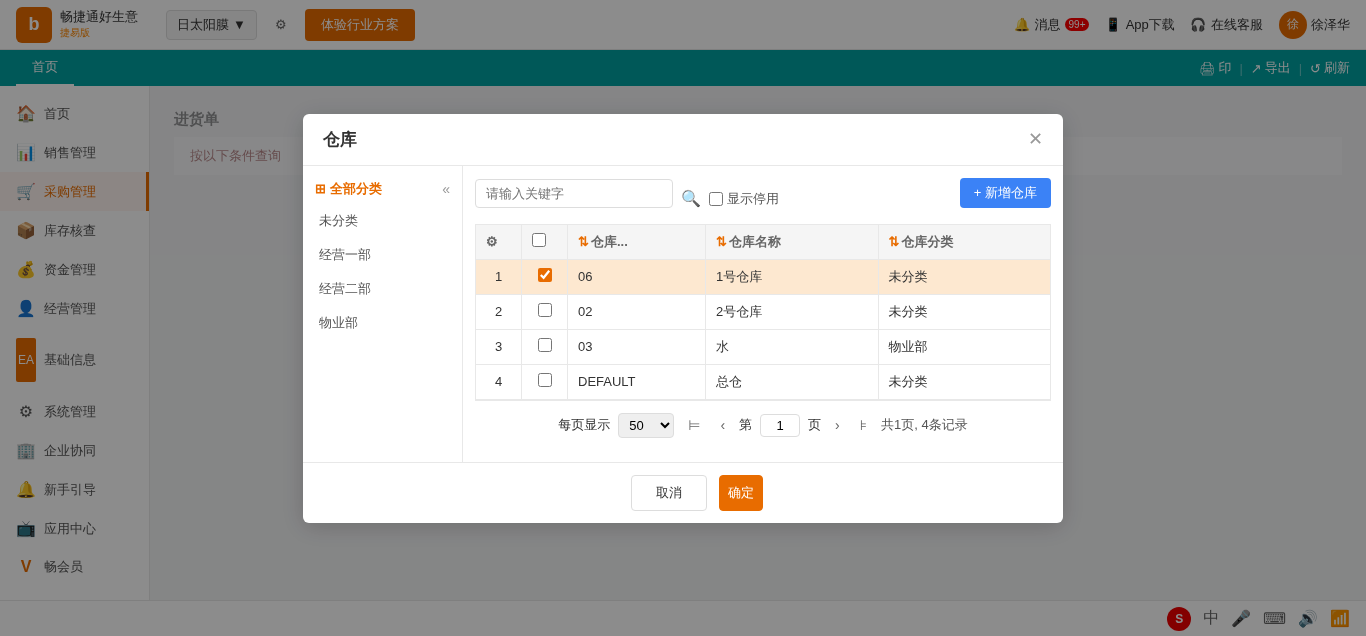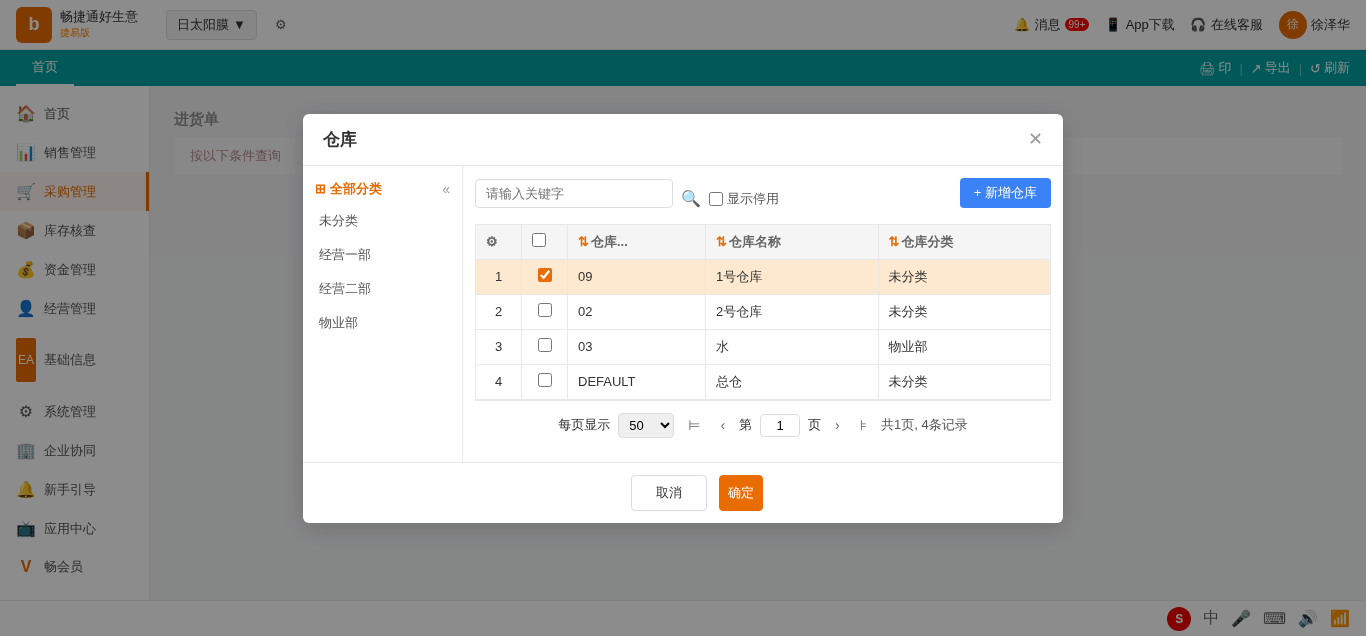--- a/index.html
+++ b/index.html
@@ -250,20 +250,21 @@
       <div class="logo-text">畅捷通好生意</div>
       <div class="logo-sub">捷易版</div>
     </div>
   </div>
   <div class="header-nav">
     <div class="store-selector">
       <span>日太阳膜</span>
       <span>▼</span>
     </div>
     <div class="gear-btn">⚙</div>
+    <button class="trial-btn">体验行业方案</button>
   </div>
   <div class="header-right">
     <div class="header-icon-item">
       <span>🔔</span>
       <span>消息</span>
       <span class="badge">99+</span>
     </div>
     <div class="header-icon-item">
       <span>📱</span>
       <span>App下载</span>
@@ -413,21 +414,21 @@
                 </th>
                 <th class="th-category">
                   <span class="sort-icon">⇅</span>仓库分类
                 </th>
               </tr>
             </thead>
             <tbody>
               <tr class="selected">
                 <td class="row-num">1</td>
                 <td class="row-check"><input type="checkbox" class="cb" checked="" style=""></td>
-                <td>09</td>
+                <td>06</td>
                 <td>1号仓库</td>
                 <td>未分类</td>
               </tr>
               <tr>
                 <td class="row-num">2</td>
                 <td class="row-check"><input type="checkbox" class="cb" style=""></td>
                 <td>02</td>
                 <td>2号仓库</td>
                 <td>未分类</td>
               </tr>

